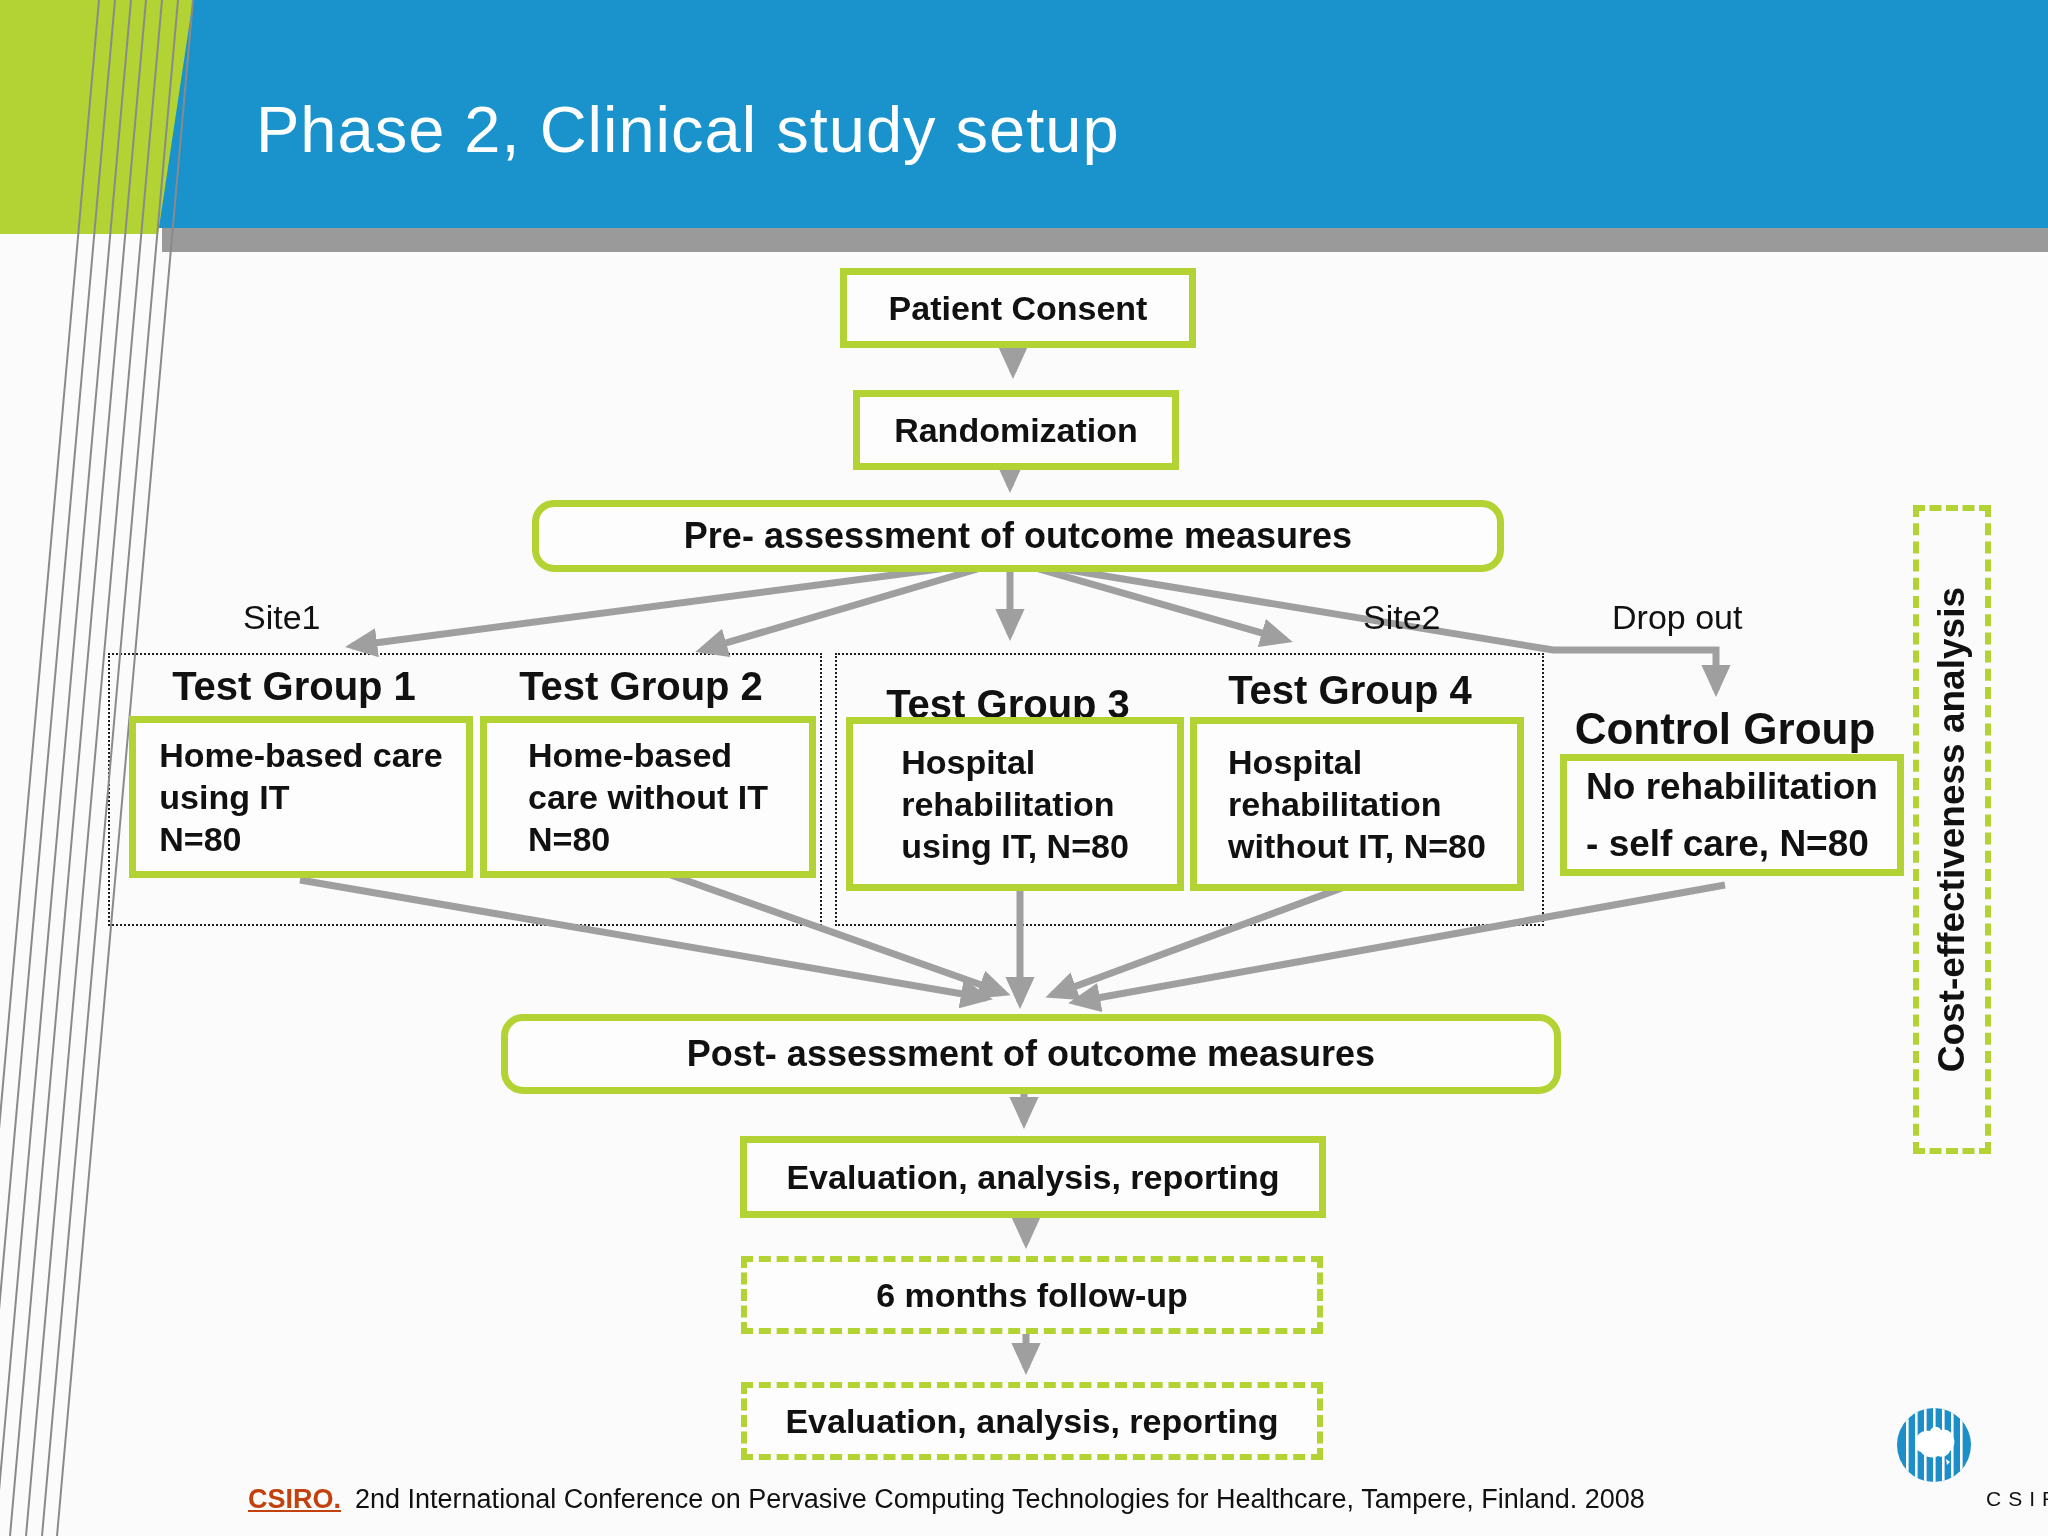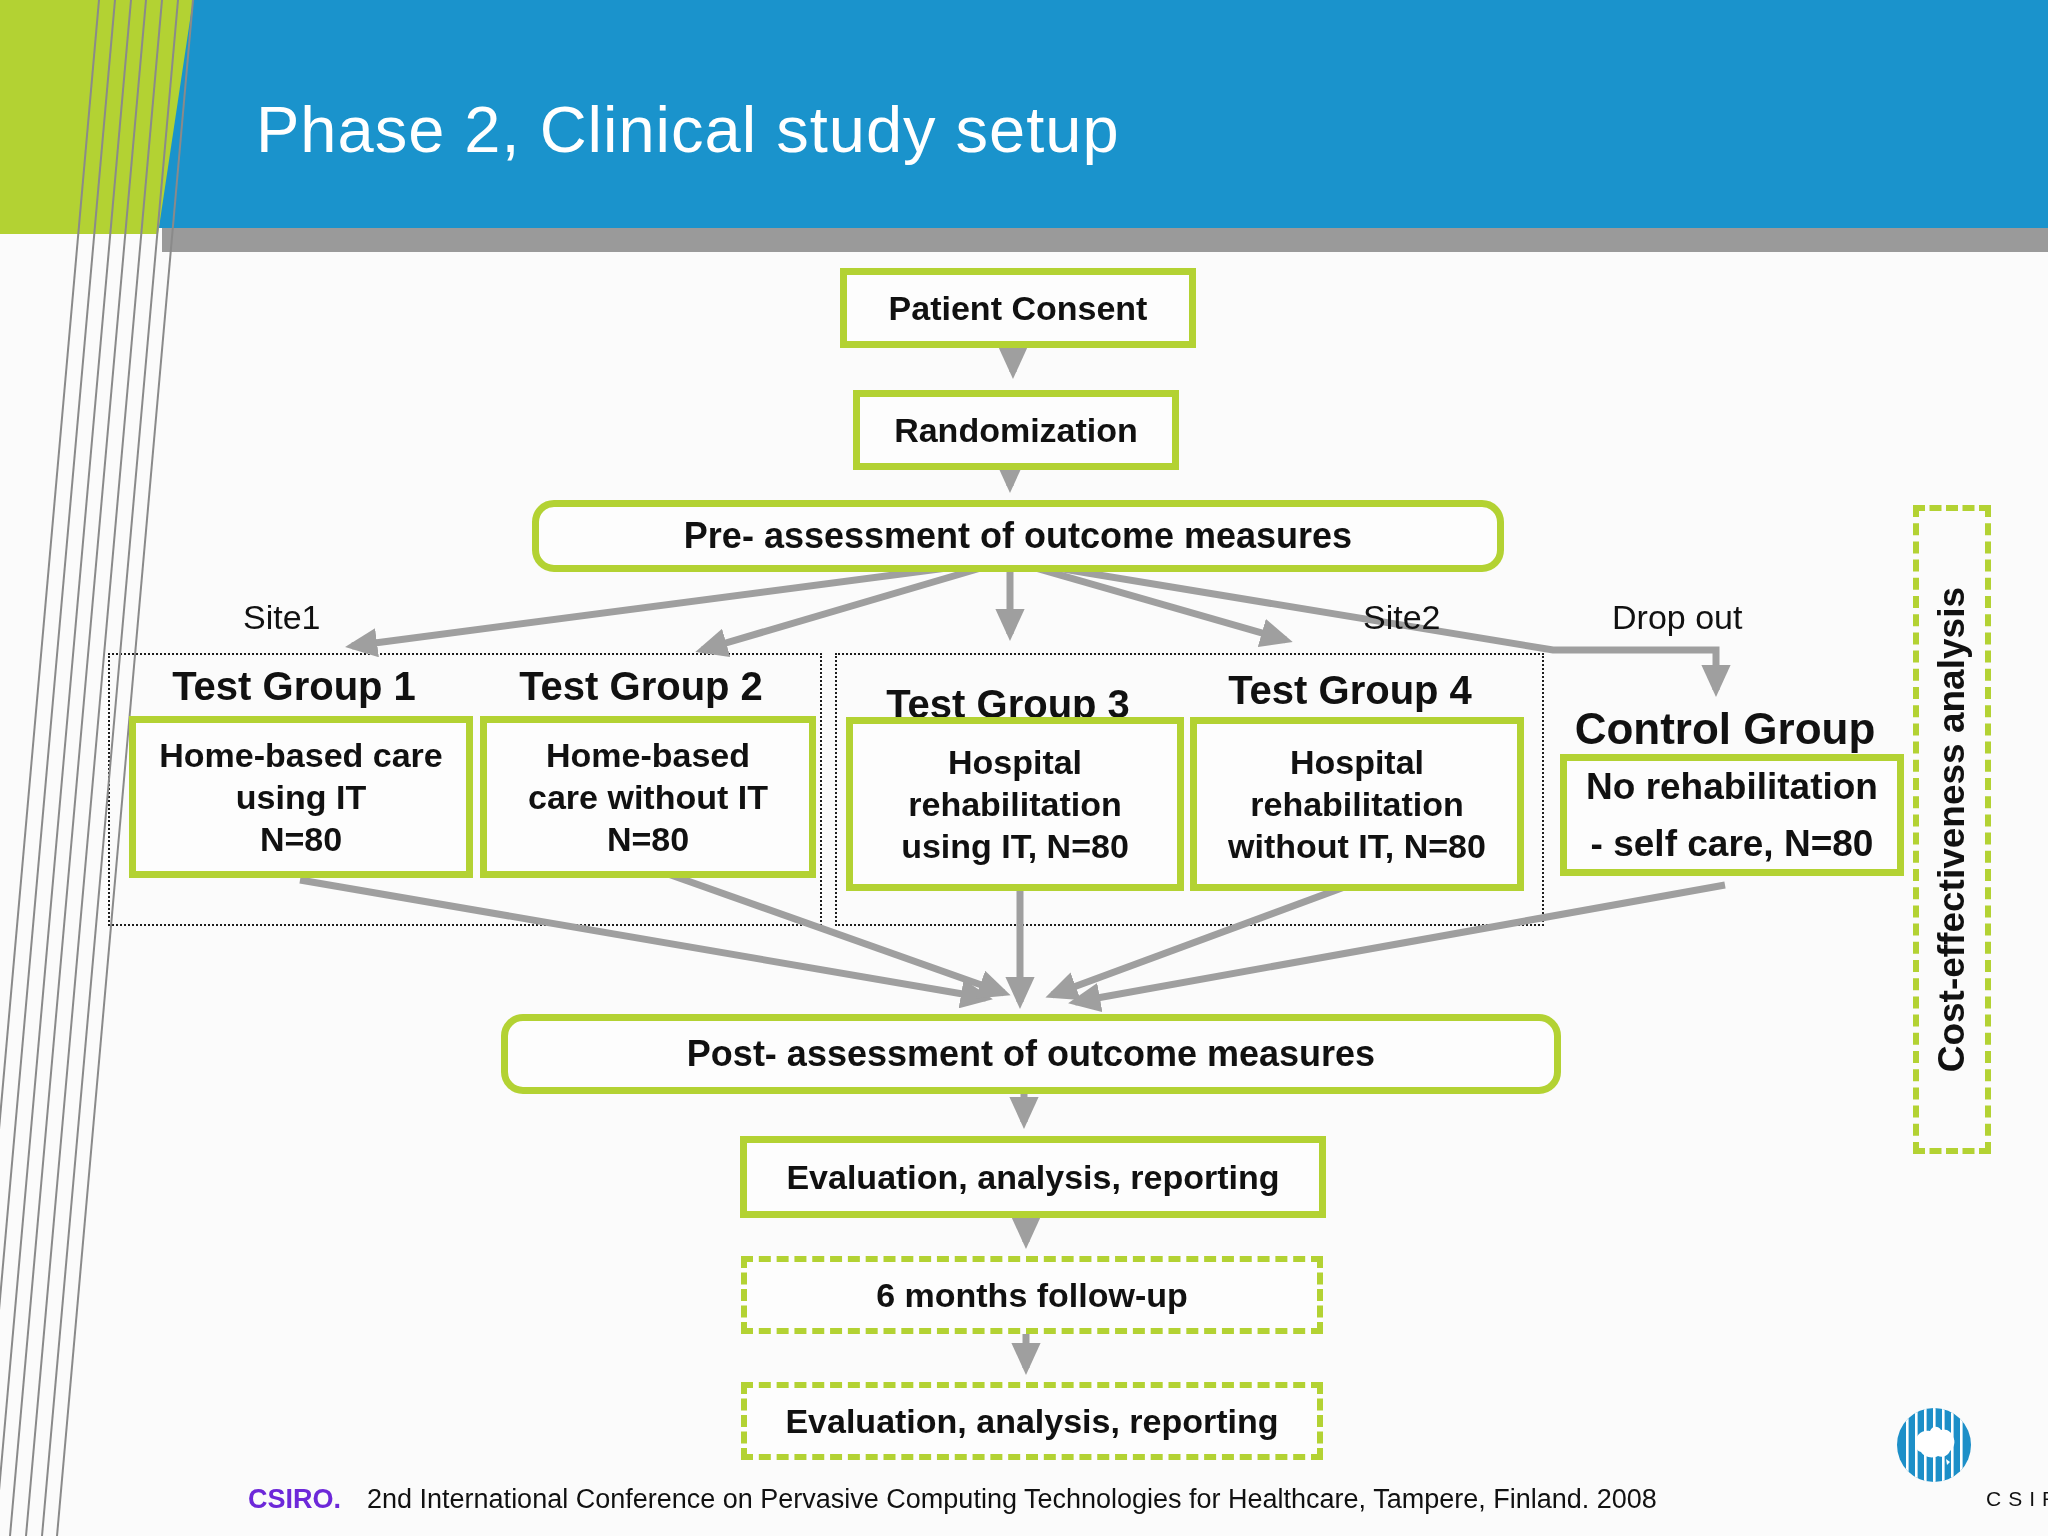--- a/index.html
+++ b/index.html
@@ -11,38 +11,38 @@
   .header-blue{position:absolute;left:150px;top:0;width:1898px;height:228px;background:#1a93cc;z-index:1;}
   .header-gray-strip{position:absolute;left:162px;top:228px;width:1886px;height:24px;background:#9a9a9a;z-index:1;}
   .lime-corner{position:absolute;left:0;top:0;width:200px;height:234px;background:#b3d233;
     clip-path:polygon(0 0,96.5% 0,79% 100%,0 100%);z-index:2;}
   .page-title{position:absolute;left:256px;top:92px;font-size:65px;font-weight:400;color:#ffffff;
     letter-spacing:1px;z-index:4;white-space:nowrap;text-align:center;}
   .decor-svg,.arrow-svg{position:absolute;left:0;top:0;z-index:3;}
   .arrow-svg{z-index:4;}
   
   .fbox{position:absolute;border:7px solid #b3d233;background:#fdfdfd;display:flex;
-    align-items:center;justify-content:center;text-align:center;font-weight:bold;z-index:5;}
+    align-items:center;justify-content:center;text-align:left;font-weight:bold;z-index:5;}
   .fbox .txt{white-space:pre-line;}
   .box-sm{font-size:34px;}
   .box-md{font-size:36px;border-radius:22px;}
   .group-body{font-size:34px;line-height:42px;}
   .ctrl-body{font-size:37px;line-height:57px;}
   .dashedbox{border:6px dashed #b3d233;}
   .heading{position:absolute;font-weight:bold;font-size:40px;text-align:center;z-index:5;white-space:nowrap;}
   .heading-ctrl{font-size:44px;}
   .sitelabel{position:absolute;font-size:34px;font-weight:400;z-index:5;white-space:nowrap;}
   .container-dotted{position:absolute;border:2px dotted #1c1c1c;z-index:2;}
   
   .cost-box{position:absolute;left:1913px;top:505px;width:66px;height:637px;border:6px dashed #b3d233;
     display:flex;align-items:center;justify-content:center;z-index:5;background:transparent;}
   .cost-text{writing-mode:vertical-rl;transform:rotate(180deg);font-weight:bold;font-size:37px;white-space:nowrap;}
   
   .footer{position:absolute;left:248px;top:1484px;font-size:27px;z-index:5;white-space:nowrap;}
-  .footer .brand{color:#6d28d9;font-weight:bold;margin-right:26px;}
+  .footer .brand{color:#c2410c;font-weight:bold;margin-right:14px;text-decoration:underline;}
   .logo{position:absolute;left:1886px;top:1404px;z-index:5;}
   .logo-label{position:absolute;left:1986px;top:1487px;width:96px;text-align:left;
     font-size:21px;font-weight:normal;letter-spacing:7px;z-index:5;}
 </style>
 </head>
 <body>
 
 <div class="slide">
 
   <div class="header-blue"></div>

